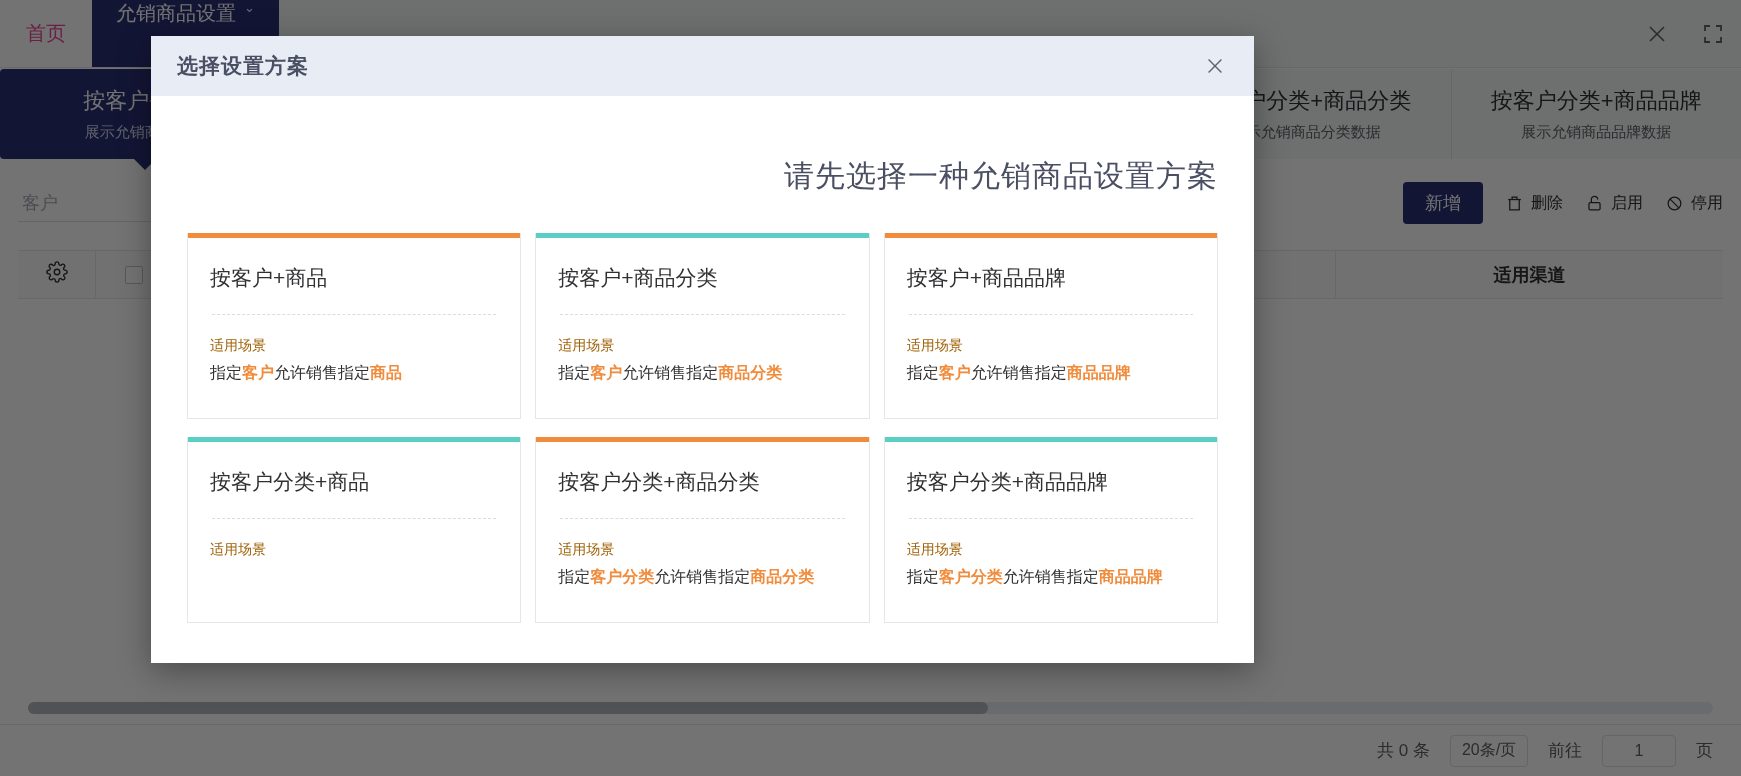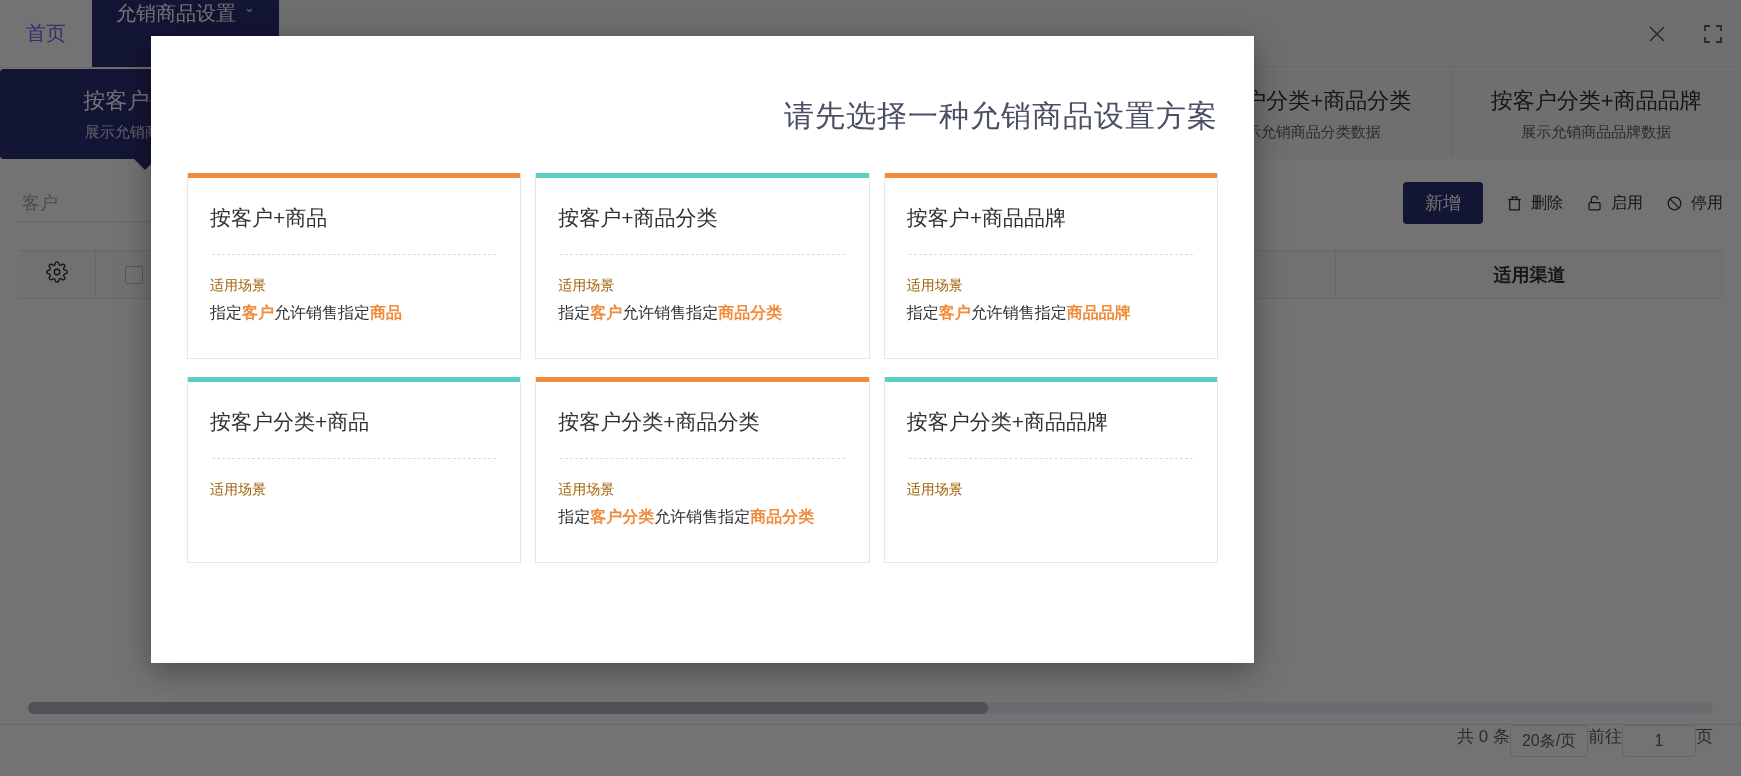--- a/index.html
+++ b/index.html
@@ -23,21 +23,21 @@
 
   
   .topbar {
     position: absolute; top: 0; left: 0; right: 0; height: 68px;
     background: #f4f5f7;
     border-bottom: 1px solid #e4e7ed;
     display: flex; align-items: stretch;
   }
   .tab-home {
     display: flex; align-items: center; justify-content: center;
-    padding: 0 26px; font-size: 20px; color: #8b5cf6;
+    padding: 0 26px; font-size: 20px; color: #ec4899;
     background: #ffffff;
   }
   .tab-active {
     display: flex; align-items: flex-start; justify-content: center; gap: 8px;
     padding: 0 24px; font-size: 20px; color: #ffffff;
     background: #2b2f77;
   }
   .chev { font-size: 13px; opacity: .9; }
   .topbar-spacer { flex: 1; }
   .win-btn {
@@ -126,22 +126,22 @@
     background: #ebeef5; border-radius: 6px;
   }
   .hscroll .thumb {
     width: 57%; height: 100%; border-radius: 6px; background: #b4b7bd;
   }
 
   
   .pagination {
     position: absolute; left: 0; right: 0; bottom: 0; height: 52px;
     border-top: 1px solid #e4e7ed;
-    display: flex; align-items: flex-start; justify-content: flex-end;
-    gap: 0; padding-right: 28px;
+    display: flex; align-items: center; justify-content: flex-end;
+    gap: 20px; padding-right: 28px;
     font-size: 17px; color: #606266;
   }
   .page-box {
     min-width: 78px; height: 32px; border: 1px solid #dcdfe6; border-radius: 4px;
     display: flex; align-items: center; justify-content: center;
     background: #fff; font-size: 16px; color: #606266;
   }
   .page-box.sm { min-width: 74px; }
 
   
@@ -324,20 +324,30 @@
     <span class="page-box">20条/页</span>
     <span>前往</span>
     <span class="page-box sm">1</span>
     <span>页</span>
   </div>
 </div>
 
 <div id="dim-overlay"></div>
 
 <div id="modal">
+  <div class="modal-head">
+    <span class="modal-title">选择设置方案</span>
+    <span class="modal-head-spacer"></span>
+    <span class="modal-close">
+      <svg width="22" height="22" viewBox="0 0 24 24" fill="none" stroke="currentColor" stroke-width="1.5">
+        <line x1="5" y1="5" x2="19" y2="19"></line>
+          <line x1="19" y1="5" x2="5" y2="19"></line>
+      </svg>
+    </span>
+  </div>
 
   <div class="modal-body">
     <div class="modal-heading">请先选择一种允销商品设置方案</div>
 
     <div class="card-grid">
 
       <div class="scheme-card">
         <div class="card-accent" style="background: rgb(240, 140, 60);"></div>
         <div class="card-title">按客户+商品</div>
         <div class="card-divider"></div>
@@ -374,17 +384,18 @@
         <div class="card-divider"></div>
         <div class="card-scene-label">适用场景</div>
         <div class="card-scene-text"><span>指定</span><span class="hl">客户分类</span><span>允许销售指定</span><span class="hl">商品分类</span></div>
       </div>
 
       <div class="scheme-card">
         <div class="card-accent" style="background: rgb(92, 207, 196);"></div>
         <div class="card-title">按客户分类+商品品牌</div>
         <div class="card-divider"></div>
         <div class="card-scene-label">适用场景</div>
+        <div class="card-scene-text"><span>指定</span><span class="hl">客户分类</span><span>允许销售指定</span><span class="hl">商品品牌</span></div>
       </div>
 
     </div>
   </div>
 </div>
 
 </body></html>

